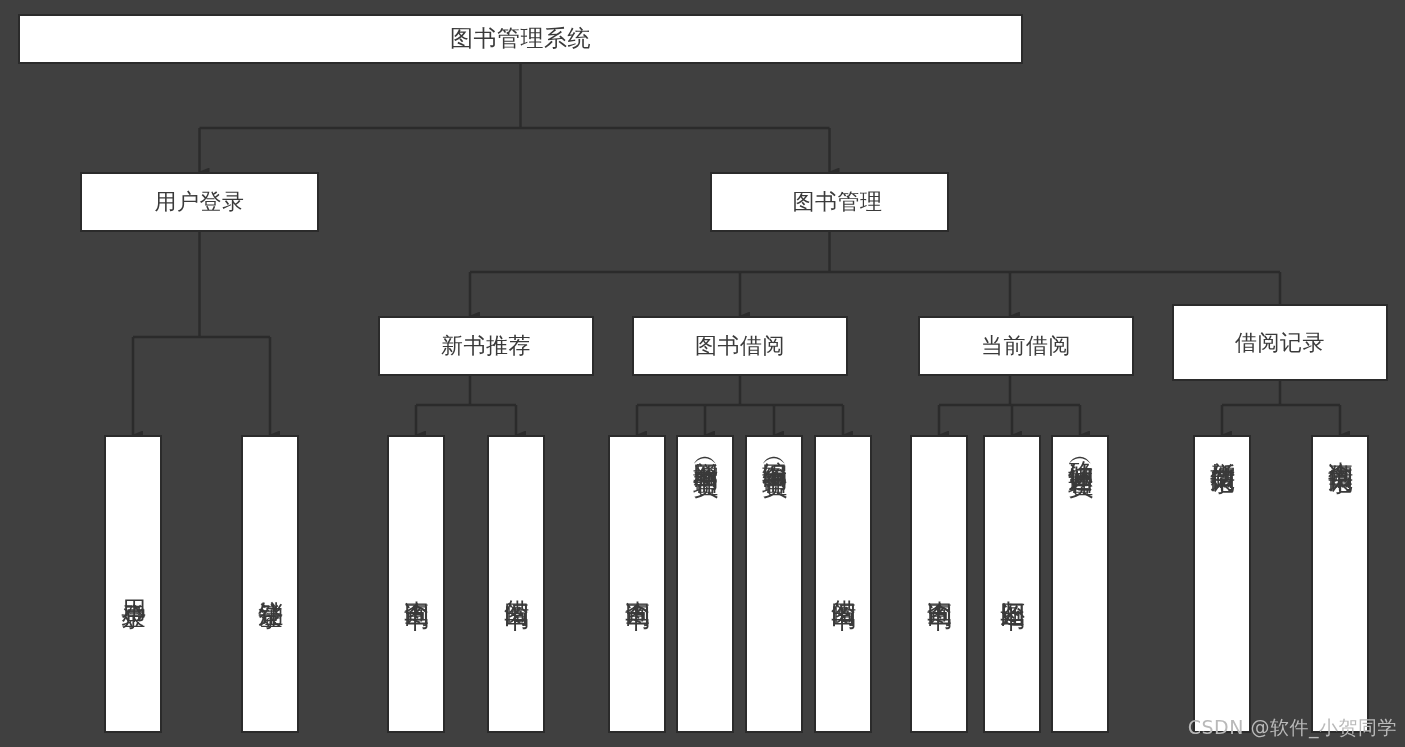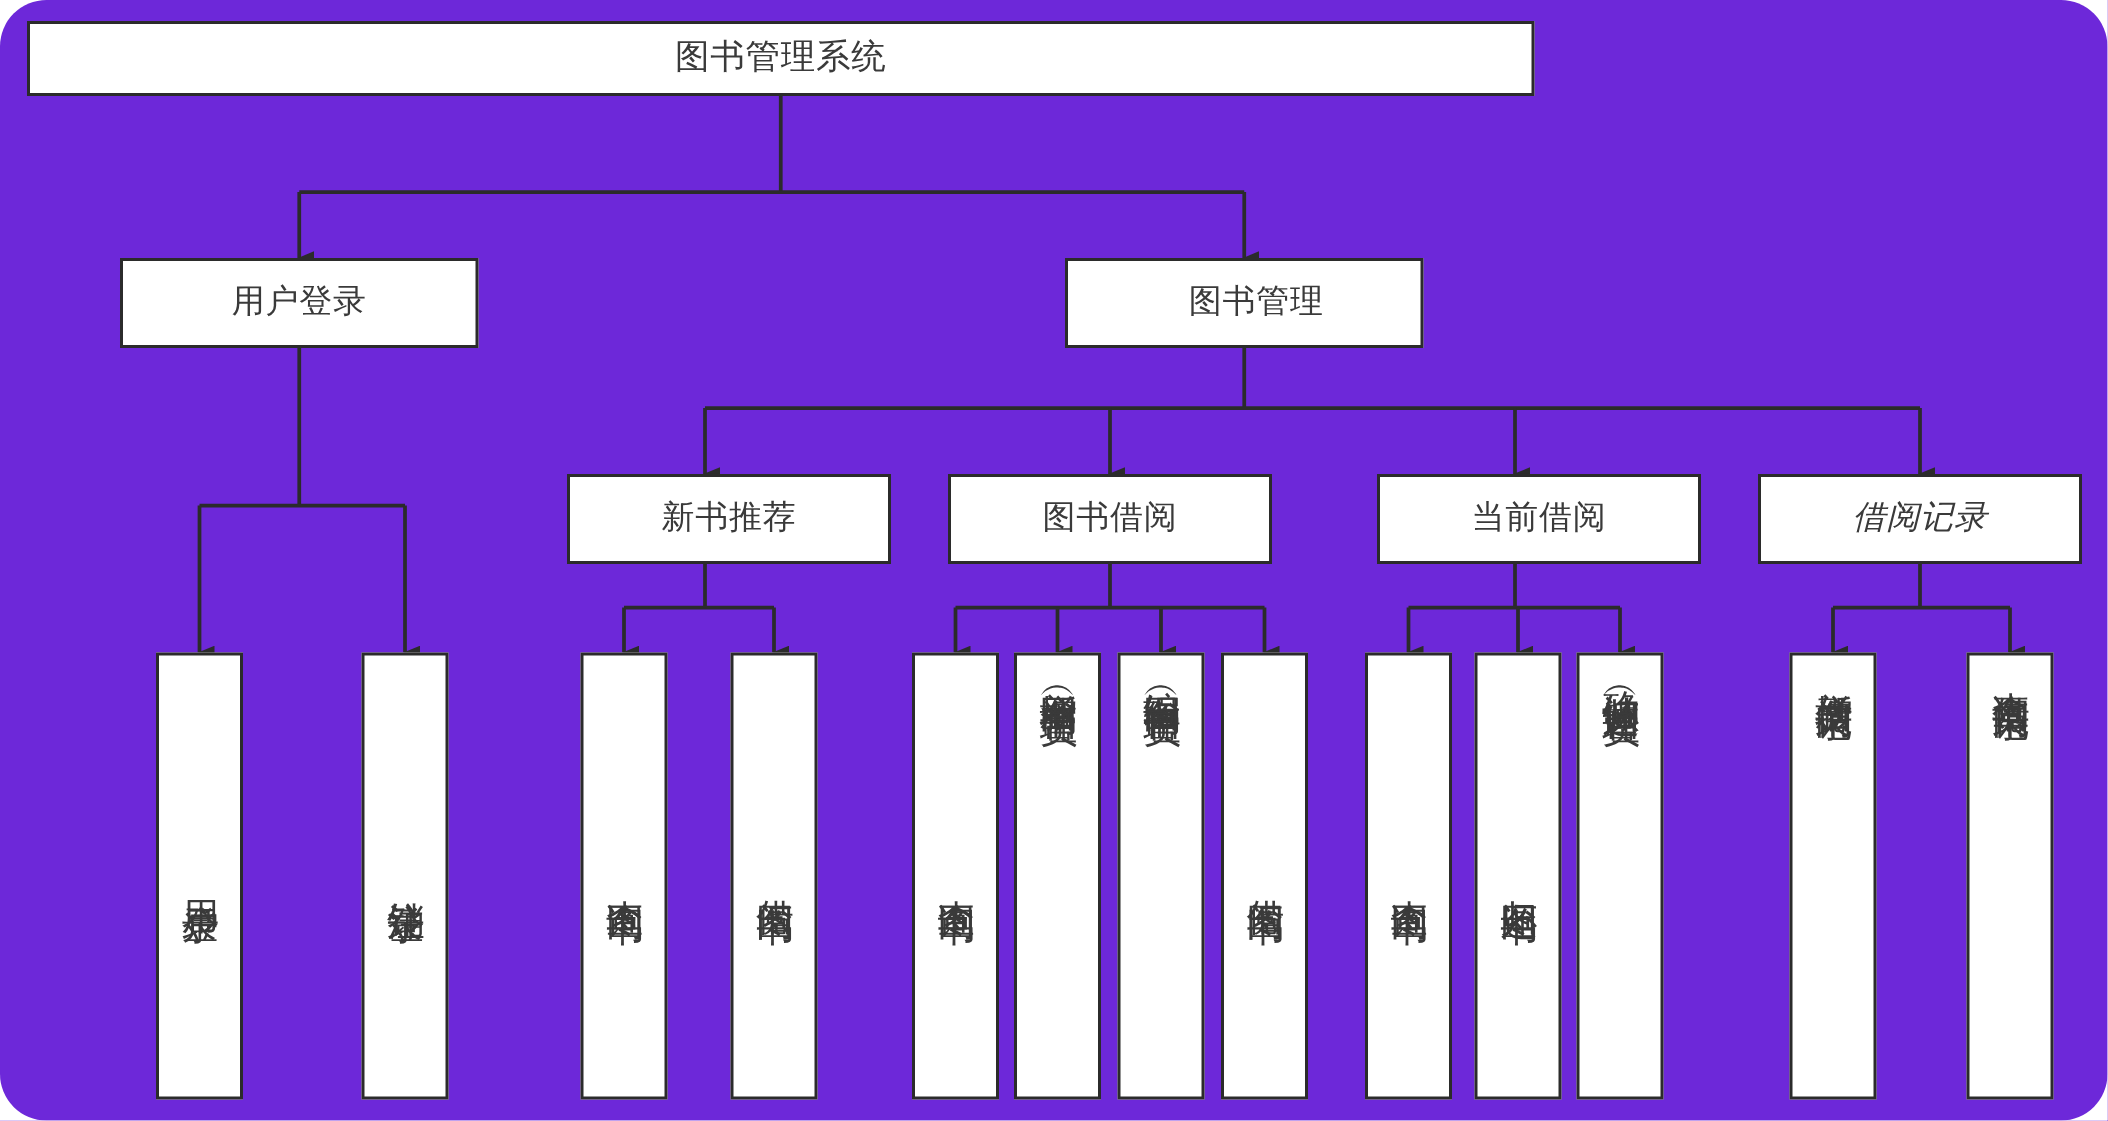--- a/index.html
+++ b/index.html
@@ -8,23 +8,22 @@
     padding: 0;
     background: #ffffff;
   }
   body {
     font-family: "DejaVu Sans", "Liberation Sans", sans-serif;
   }
   #canvas {
     position: relative;
     width: 1405px;
     height: 747px;
-    background: #6d28d9;
+    background: #404040;
     overflow: hidden;
-    border-radius: 31px;
   }
   #edges {
     position: absolute;
     left: 0;
     top: 0;
     width: 1405px;
     height: 747px;
     pointer-events: none;
   }
   .node {
@@ -141,21 +140,21 @@
       </div>
       <div class="node horiz" style="left: 378px; top: 316px; width: 216px; height: 60px;">
         <span class="label">新书推荐</span>
       </div>
       <div class="node horiz" style="left: 632px; top: 316px; width: 216px; height: 60px;">
         <span class="label">图书借阅</span>
       </div>
       <div class="node horiz" style="left: 902px; top: 316px; width: 216px; height: 60px; margin-left: 16px;">
         <span class="label">当前借阅</span>
       </div>
-      <div class="node horiz" style="left: 1172px; top: 316px; width: 216px; height: 60px; font-style: italic;">
+      <div class="node horiz" style="left: 1172px; top: 304px; width: 216px; height: 77px;">
         <span class="label">借阅记录</span>
       </div>
       <div class="node vert centered" style="left: 104px; top: 435px; width: 58px; height: 298px;">
         <span class="label">用户登录</span>
       </div>
       <div class="node vert centered" style="left: 241px; top: 435px; width: 58px; height: 298px;">
         <span class="label">注销登录</span>
       </div>
       <div class="node vert centered" style="left: 387px; top: 435px; width: 58px; height: 298px;">
         <span class="label">查询图书</span>
@@ -185,13 +184,14 @@
         <span class="label">确认归还（管理员）</span>
       </div>
       <div class="node vert" style="left: 1193px; top: 435px; width: 58px; height: 298px;">
         <span class="label">新增借阅记录</span>
       </div>
       <div class="node vert" style="left: 1311px; top: 435px; width: 58px; height: 298px;">
         <span class="label">查询借阅记录</span>
       </div>
     </div>
 
+  <div id="watermark">CSDN @软件_小贺同学</div>
 </div>
 
 </body></html>

